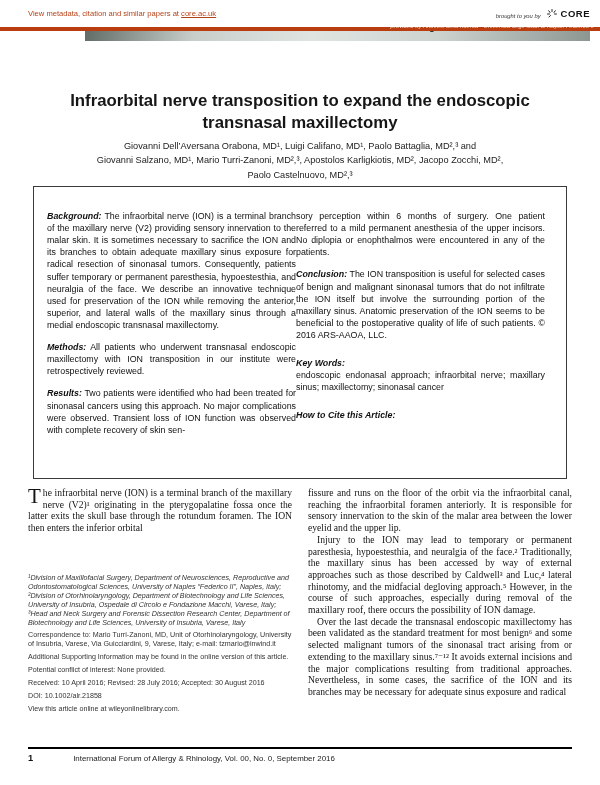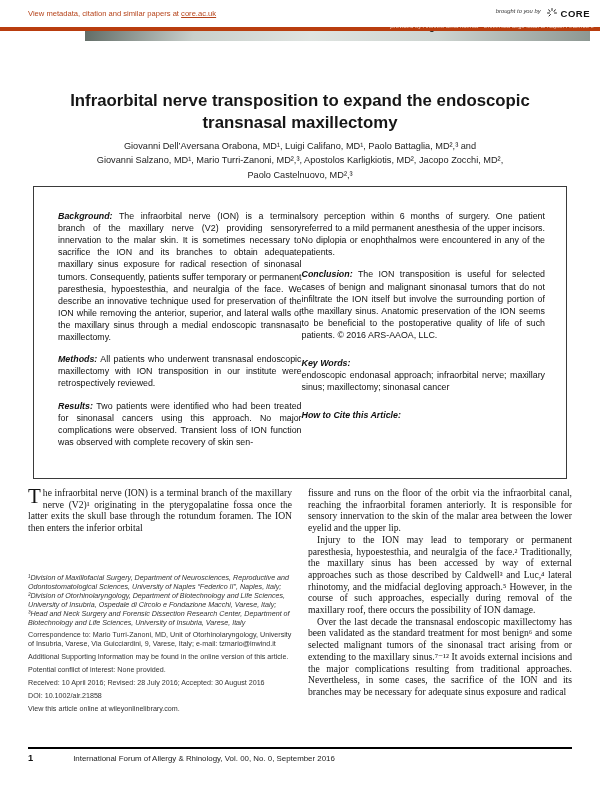--- a/index.html
+++ b/index.html
@@ -10,21 +10,21 @@
     font-family:"Liberation Sans","DejaVu Sans",sans-serif; color:#111;
   }
   
   .top-banner {
     position:absolute; top:0; left:0; width:600px; height:27px;
     display:flex; align-items:center; justify-content:space-between;
     padding:0 10px 0 28px; background:#fff; z-index:4;
   }
   .meta-line { font-size:7.6px; color:#b5431a; }
   .meta-line a { color:#b5431a; text-decoration:underline; cursor:pointer; }
-  .core-brand { display:flex; align-items:flex-start; gap:4px; }
+  .core-brand { display:flex; align-items:flex-end; gap:4px; }
   .brought { font-size:5.8px; font-style:italic; color:#333; margin-right:2px; }
   .core-word { font-size:9.5px; font-weight:bold; color:#111; letter-spacing:0.5px; }
   
   .orange-bar {
     position:absolute; top:21px; left:0; width:600px; height:10px;
     background:#b93d0e; z-index:3; text-align:right;
     font-size:6px; font-style:italic; color:#f0d9cd; line-height:10px;
     padding-right:6px;
   }
   
@@ -42,21 +42,21 @@
     position:absolute; top:90px; left:70px; width:460px; text-align:center;
     font-size:16.8px; line-height:1.32; font-weight:600; color:#161616;
   }
   .authors {
     position:absolute; top:139px; left:40px; width:520px; text-align:center;
     font-size:9.2px; line-height:1.55; color:#222;
   }
   
   .abstract-box {
     position:absolute; top:186px; left:33px; width:534px; height:293px;
-    border:1.2px solid #3a3a3a; padding:23px 21px 0 24px;
+    border:1.2px solid #3a3a3a; padding:23px 21px 0 13px;
     display:flex; 
   }
   .abs-col { flex:1; font-size:8.85px; line-height:1.37; text-align:justify; color:#101010; }
   .abs-col p { margin-bottom:10px; }
   .abs-label { font-weight:bold; font-style:italic; }
   .abs-head { font-weight:bold; font-style:italic; display:block; }
   .mt-lg { margin-top:16px; }
   
   .body-cols {
     position:absolute; top:487px; left:28px; width:544px;

